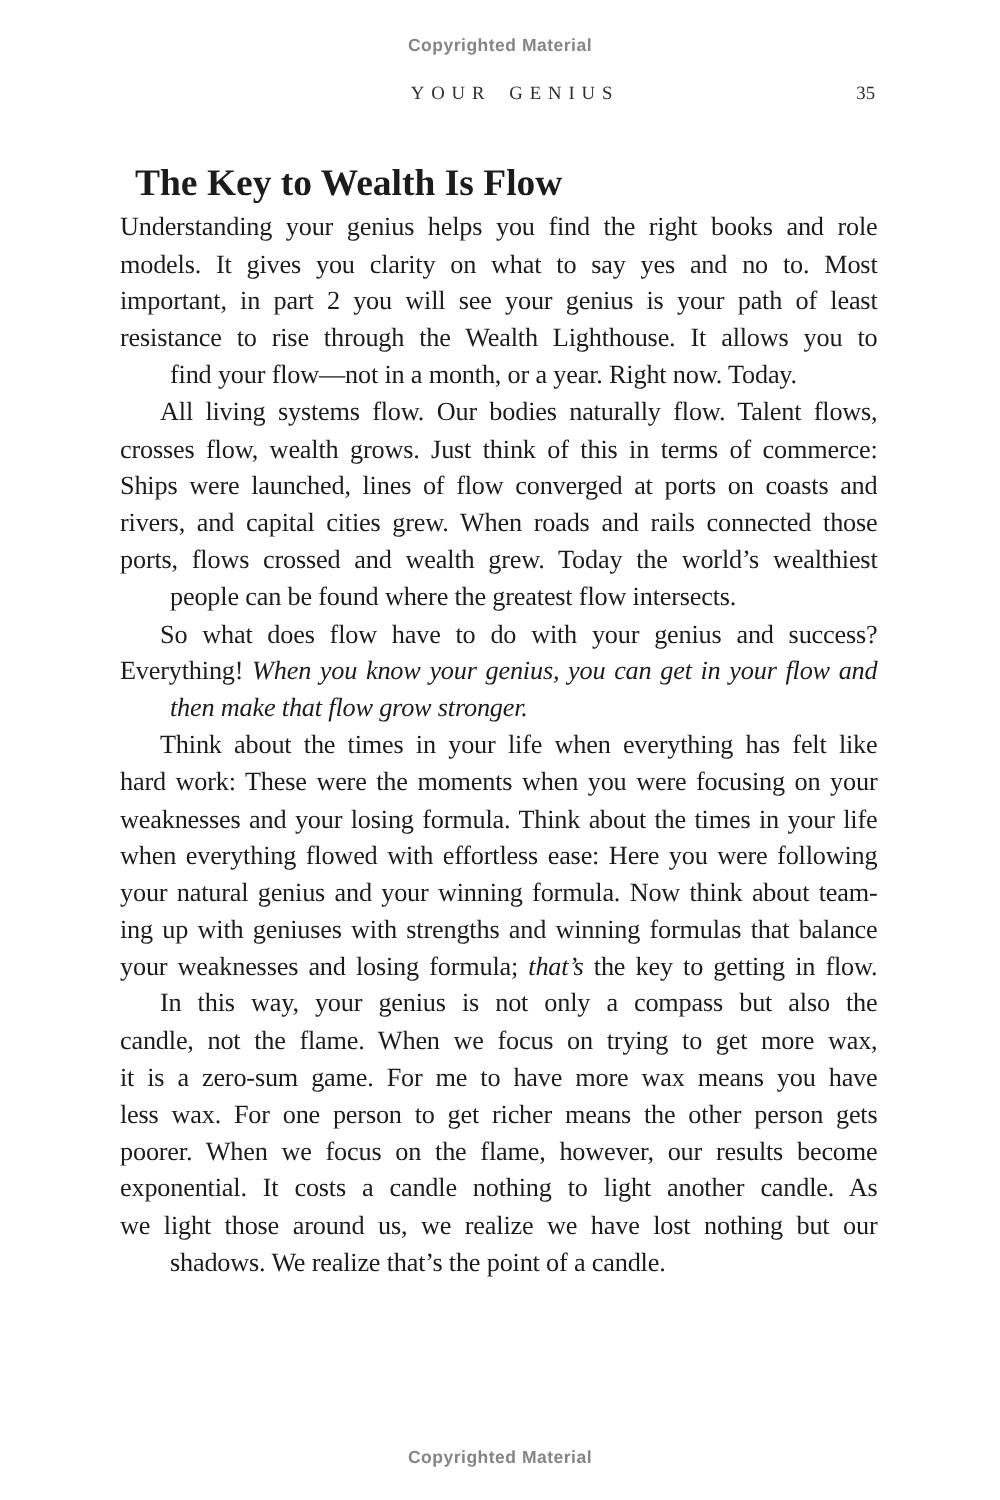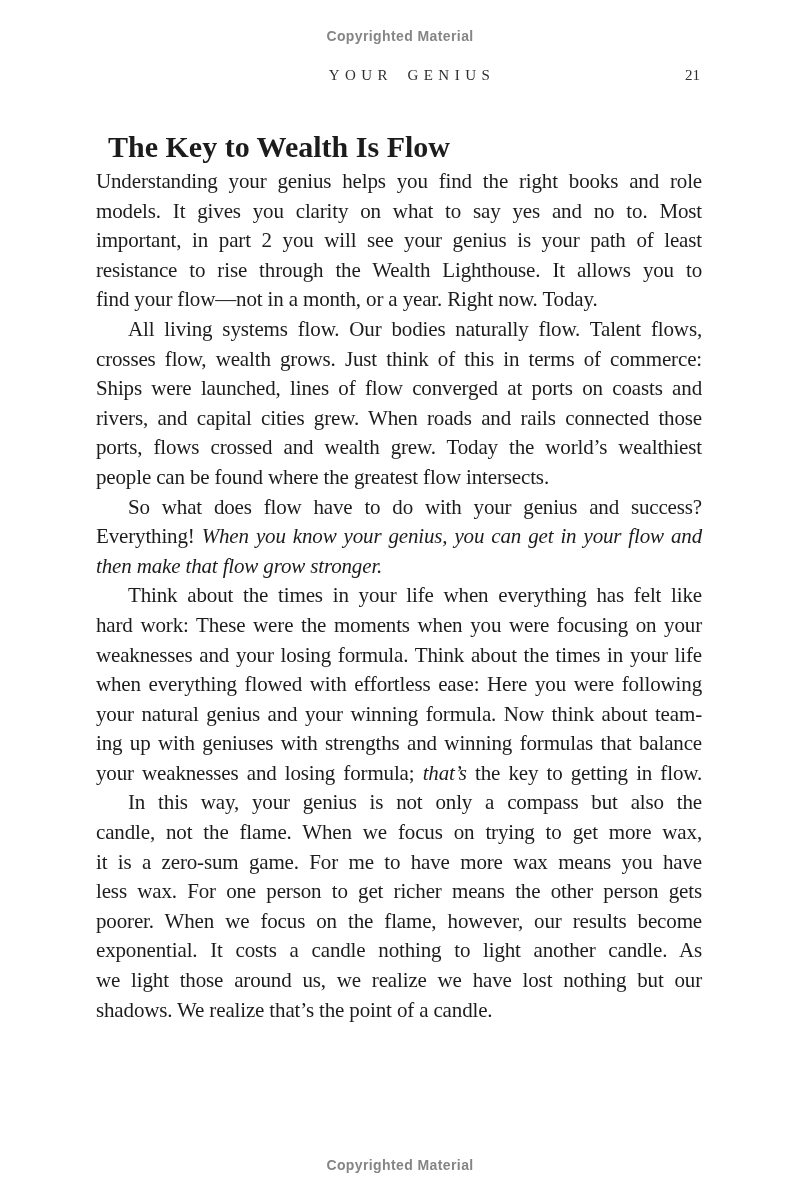--- a/index.html
+++ b/index.html
@@ -80,34 +80,35 @@
   .line {
     line-height: 29.6px;
     height: 29.6px;
     text-align: justify;
     text-align-last: justify;
     white-space: nowrap;
   }
   .line.last {
     text-align: left;
     text-align-last: left;
+    margin-left: 40px;
   }
   .line.indent { text-indent: 32px; }
   .it { font-style: italic; font-family: Liberation Serif, serif; }
 </style>
 </head>
 <body>
 
 <div class="page">
 
   <div class="copyright top">Copyrighted Material</div>
 
   <div class="running-head-row">
     <span class="running-head">YOUR GENIUS</span>
-    <span class="page-number">21</span>
+    <span class="page-number">35</span>
   </div>
 
   <h1 class="chapter-heading">The Key to Wealth Is Flow</h1>
 
   <section class="body-text">
       <div class="line"><span>Understanding your genius helps you find the right books and role</span></div>
       <div class="line"><span>models. It gives you clarity on what to say yes and no to. Most</span></div>
       <div class="line"><span>important, in part 2 you will see your genius is your path of least</span></div>
       <div class="line"><span>resistance to rise through the Wealth Lighthouse. It allows you to</span></div>
       <div class="line last"><span>find your flow—not in a month, or a year. Right now. Today.</span></div>

